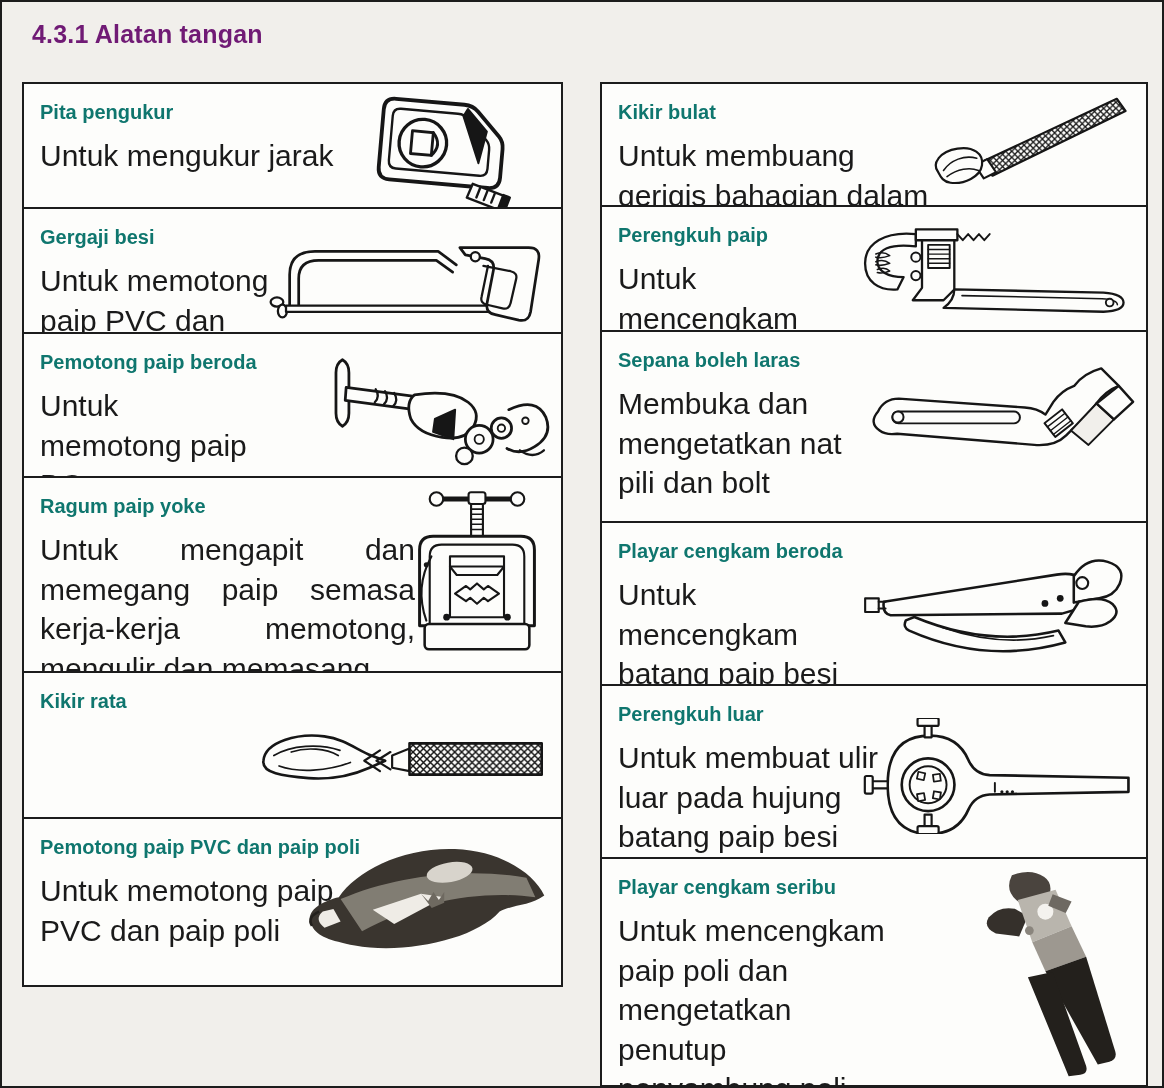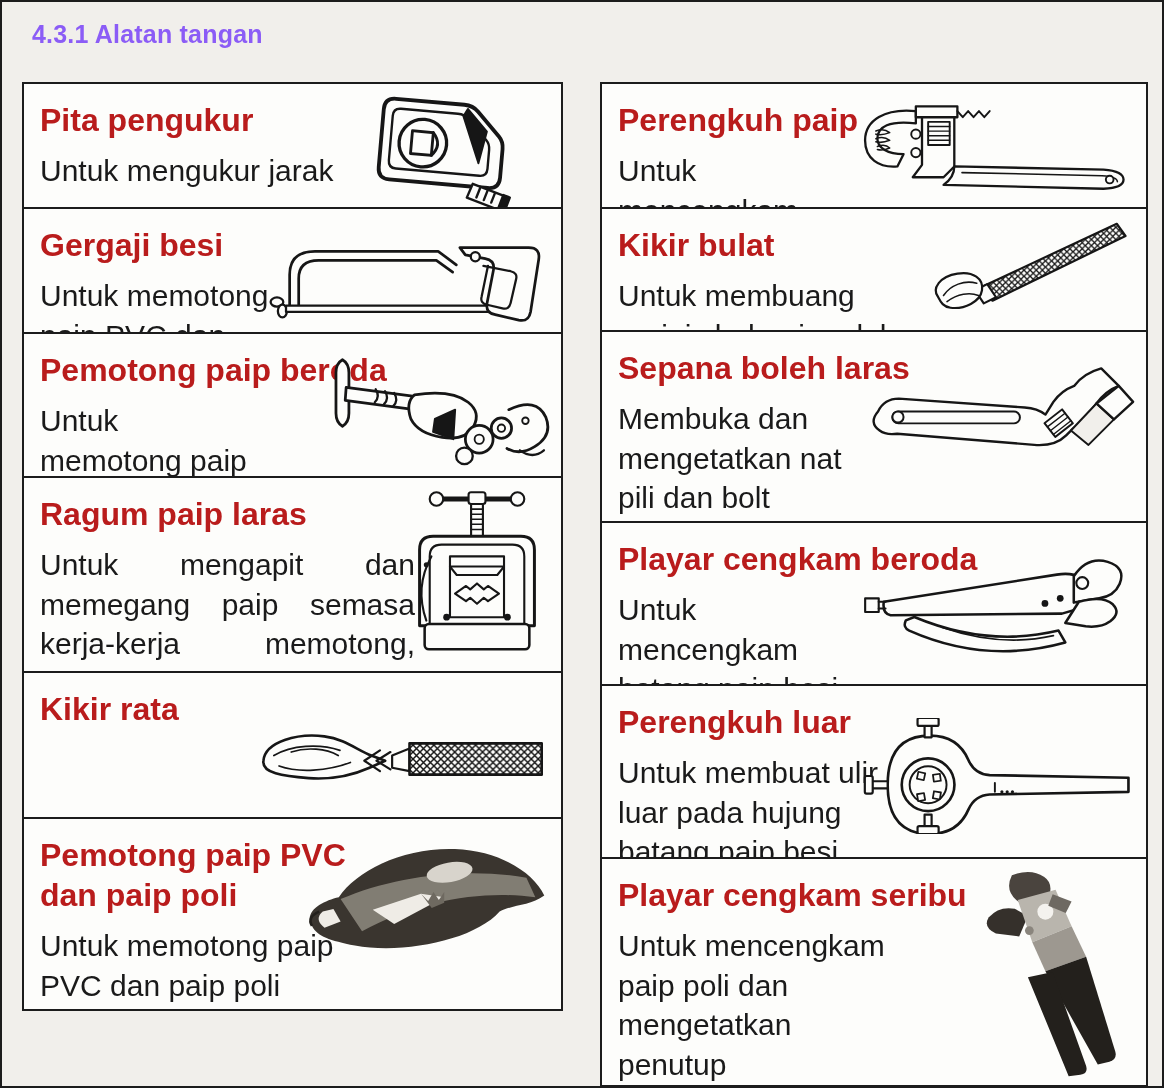--- a/index.html
+++ b/index.html
@@ -4,43 +4,43 @@
 <style>
   * { margin:0; padding:0; box-sizing:border-box; }
   html,body { width:1164px; height:1088px; }
   body { font-family:"Liberation Sans", sans-serif; background:#dddbd7; }
   .page {
     position:relative; width:1164px; height:1088px;
     background:#f1efeb; border:2px solid #1c1c1c; overflow:hidden;
   }
   .page-title {
     position:absolute; left:30px; top:18px;
-    font-size:25px; font-weight:bold; color:#8b5cf6; letter-spacing:.2px;
+    font-size:25px; font-weight:bold; color:#701a75; letter-spacing:.2px;
   }
   .col { position:absolute; top:80px; }
   .col.left  { left:20px;  width:541px; }
   .col.right { left:598px; width:548px; }
   .card {
     position:relative; border:2px solid #1c1c1c; background:#fdfdfb;
     margin-top:-2px; overflow:hidden;
   }
   .card:first-child { margin-top:0; }
   .card h3 {
-    font-size:32px; font-weight:bold; color:#b91c1c;
+    font-size:20px; font-weight:bold; color:#0f766e;
     margin:16px 0 0 16px; line-height:1.25;
   }
   .card p {
     font-size:30px; color:#1a1a1a; margin:11px 0 0 16px; line-height:1.32;
   }
   .art { position:absolute; }
   svg { display:block; }
 
   
   .l1{height:127px}.l2{height:127px}.l3{height:146px}
-  .l4{height:197px}.l5{height:148px}.l6{height:194px}
+  .l4{height:197px}.l5{height:148px}.l6{height:170px}
   
   .r1{height:125px}.r2{height:127px}.r3{height:193px}
   .r4{height:165px}.r5{height:175px}.r6{height:230px}
 
   .l2 p{width:235px}
   .l3 p{width:220px}
   .l4 p{width:375px; text-align:justify}
   .l5 p{width:225px}
   .l6 h3{width:350px}
   .l6 p{width:300px}
@@ -131,21 +131,21 @@
             <circle stroke-width="2.5" cx="192" cy="114" r="9"></circle>
             <path stroke-width="3" fill="none" d="M240,64 q30,-14 40,8 q8,20 -12,32 q-16,10 -30,2"></path>
             <path stroke-width="2.5" fill="none" d="M252,108 q14,10 26,0"></path>
             <circle stroke-width="2" cx="258" cy="76" r="3.5"></circle>
           </g>
         </svg>
       </div>
     </section>
 
     <section class="card l4">
-      <h3>Ragum paip laras</h3>
+      <h3>Ragum paip yoke</h3>
       <p>Untuk mengapit dan memegang paip semasa kerja-kerja memotong, mengulir dan memasang</p>
       <div class="art a-l4">
         <svg width="152" height="186" viewBox="0 0 180 212">
           <g stroke="#161616" fill="#fdfdfb" stroke-linejoin="round" stroke-linecap="round">
             <path stroke-width="6" fill="none" d="M44,16 H136"></path>
             <circle stroke-width="2.5" cx="42" cy="16" r="8"></circle>
               <circle stroke-width="2.5" cx="138" cy="16" r="8"></circle>
             <rect stroke-width="2.5" x="80" y="8" width="20" height="14" rx="3"></rect>
             <rect stroke-width="2.5" x="83" y="22" width="14" height="38"></rect>
             <path stroke-width="1.8" fill="none" d="M83,28 h14 M83,34 h14 M83,40 h14 M83,46 h14 M83,52 h14"></path>
@@ -197,59 +197,59 @@
           <path d="M150,68 l8,8 6,-10 6,9 6,-9 0,12 -14,6 z" fill="#6e6960"></path>
           <path d="M40,88 q-10,9 2,18 l18,-7 -8,-14 z" fill="#efece6"></path>
           <path d="M28,104 q-6,-10 8,-16" fill="none" stroke="#23201c" stroke-width="3"></path>
         </svg>
       </div>
     </section>
   </div>
 
   <div class="col right">
 
-    <section class="card r2">
-      <h3>Perengkuh paip</h3>
-      <p>Untuk mencengkam paip</p>
-      <div class="art a-r2">
-        <svg width="300" height="96" viewBox="0 0 390 124">
-          <g stroke="#161616" fill="#fdfdfb" stroke-linejoin="round" stroke-linecap="round">
-            <path stroke-width="3" d="M96,14 C56,10 30,26 30,52 C30,76 48,88 72,86 L80,70 C60,70 46,62 46,50 C46,34 62,26 96,30 Z"></path>
-            <path stroke-width="2" fill="none" d="M44,40 q10,-4 18,2 q-10,4 -18,2 M44,50 q10,-4 18,2 q-10,4 -18,2 M46,60 q10,-4 16,2 q-9,4 -16,2"></path>
-            <path stroke-width="3" d="M96,8 h54 v14 h-54 z"></path>
-            <path stroke-width="3" d="M104,22 h42 v64 l-14,14 h-40 l12,-16 V30 z"></path>
-            <rect stroke-width="2.5" x="112" y="28" width="28" height="30"></rect>
-            <path stroke-width="1.8" fill="none" d="M112,34 h28 M112,40 h28 M112,46 h28 M112,52 h28"></path>
-            <path stroke-width="2.5" fill="none" d="M150,14 l7,8 7,-8 7,8 7,-8 7,8 7,-8"></path>
-            <circle stroke-width="2.5" cx="96" cy="44" r="6"></circle>
-            <circle stroke-width="2.5" cx="96" cy="68" r="6"></circle>
-            <path stroke-width="3" d="M146,86 L340,90 q26,2 26,13 q0,11 -26,12 L132,110 q14,-10 14,-24 z"></path>
-            <path stroke-width="2" fill="none" d="M156,94 L338,98 q20,1 20,8"></path>
-            <circle stroke-width="2.5" cx="348" cy="103" r="5"></circle>
-          </g>
-        </svg>
-      </div>
-    </section>
-
     <section class="card r1">
       <h3>Kikir bulat</h3>
       <p>Untuk membuang gerigis bahagian dalam paip</p>
       <div class="art a-r1">
         <svg width="210" height="112" viewBox="0 0 240 128">
           <defs>
             <pattern id="xh2" width="7" height="7" patternUnits="userSpaceOnUse">
               <rect width="7" height="7" fill="#fdfdfb"></rect>
               <path d="M0,7 L7,0 M0,0 L7,7" stroke="#161616" stroke-width="1.5"></path>
             </pattern>
           </defs>
           <g stroke="#161616" stroke-linejoin="round" stroke-linecap="round">
             <polygon points="64,82 218,10 228,24 76,98" fill="url(#xh2)" stroke-width="2.5"></polygon>
             <polygon points="56,86 70,79 80,94 66,101" fill="#fdfdfb" stroke-width="2.5"></polygon>
             <path stroke-width="2.5" fill="#fdfdfb" d="M14,94 C6,84 16,70 36,67 C54,64 66,73 64,86 C62,99 44,108 28,106 C20,105 17,100 14,94 Z"></path>
             <path stroke-width="1.8" fill="none" d="M20,92 C28,80 44,74 58,78 M24,99 C36,90 50,88 60,92"></path>
+          </g>
+        </svg>
+      </div>
+    </section>
+
+    <section class="card r2">
+      <h3>Perengkuh paip</h3>
+      <p>Untuk mencengkam paip</p>
+      <div class="art a-r2">
+        <svg width="300" height="96" viewBox="0 0 390 124">
+          <g stroke="#161616" fill="#fdfdfb" stroke-linejoin="round" stroke-linecap="round">
+            <path stroke-width="3" d="M96,14 C56,10 30,26 30,52 C30,76 48,88 72,86 L80,70 C60,70 46,62 46,50 C46,34 62,26 96,30 Z"></path>
+            <path stroke-width="2" fill="none" d="M44,40 q10,-4 18,2 q-10,4 -18,2 M44,50 q10,-4 18,2 q-10,4 -18,2 M46,60 q10,-4 16,2 q-9,4 -16,2"></path>
+            <path stroke-width="3" d="M96,8 h54 v14 h-54 z"></path>
+            <path stroke-width="3" d="M104,22 h42 v64 l-14,14 h-40 l12,-16 V30 z"></path>
+            <rect stroke-width="2.5" x="112" y="28" width="28" height="30"></rect>
+            <path stroke-width="1.8" fill="none" d="M112,34 h28 M112,40 h28 M112,46 h28 M112,52 h28"></path>
+            <path stroke-width="2.5" fill="none" d="M150,14 l7,8 7,-8 7,8 7,-8 7,8 7,-8"></path>
+            <circle stroke-width="2.5" cx="96" cy="44" r="6"></circle>
+            <circle stroke-width="2.5" cx="96" cy="68" r="6"></circle>
+            <path stroke-width="3" d="M146,86 L340,90 q26,2 26,13 q0,11 -26,12 L132,110 q14,-10 14,-24 z"></path>
+            <path stroke-width="2" fill="none" d="M156,94 L338,98 q20,1 20,8"></path>
+            <circle stroke-width="2.5" cx="348" cy="103" r="5"></circle>
           </g>
         </svg>
       </div>
     </section>
 
     <section class="card r3">
       <h3>Sepana boleh laras</h3>
       <p>Membuka dan mengetatkan nat pili dan bolt</p>
       <div class="art a-r3">
         <svg width="280" height="110" viewBox="0 0 350 138">

